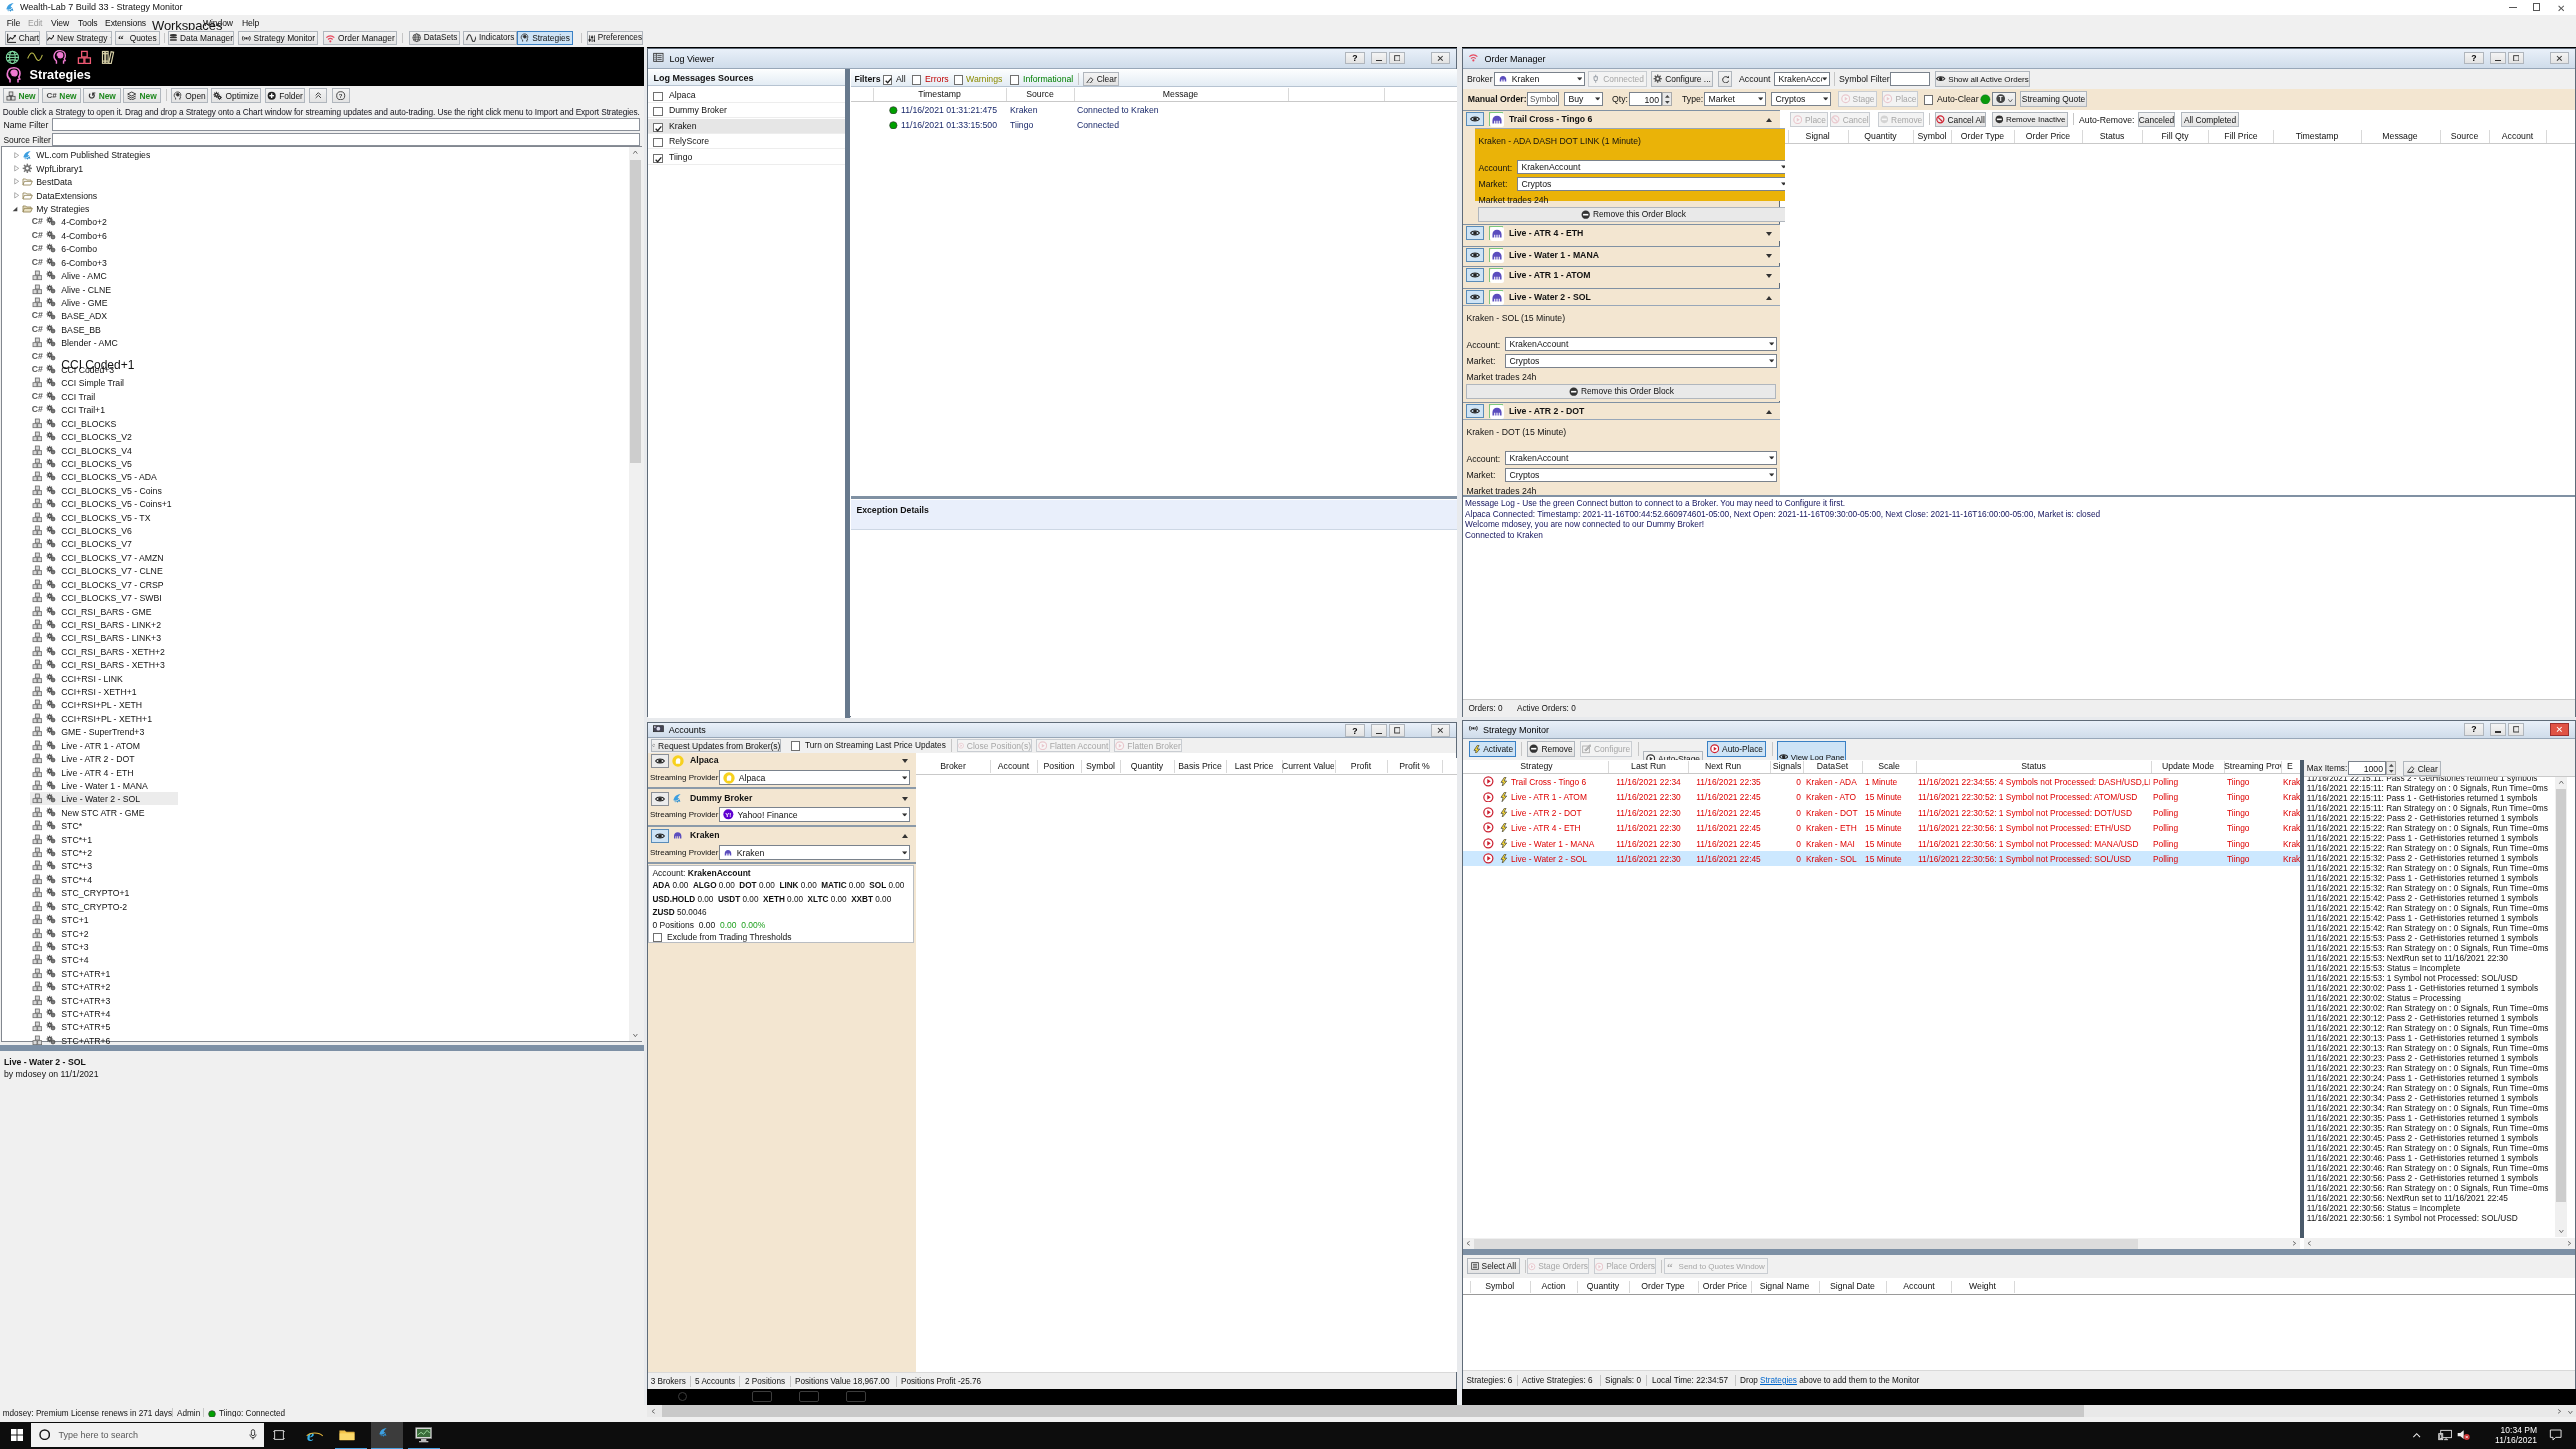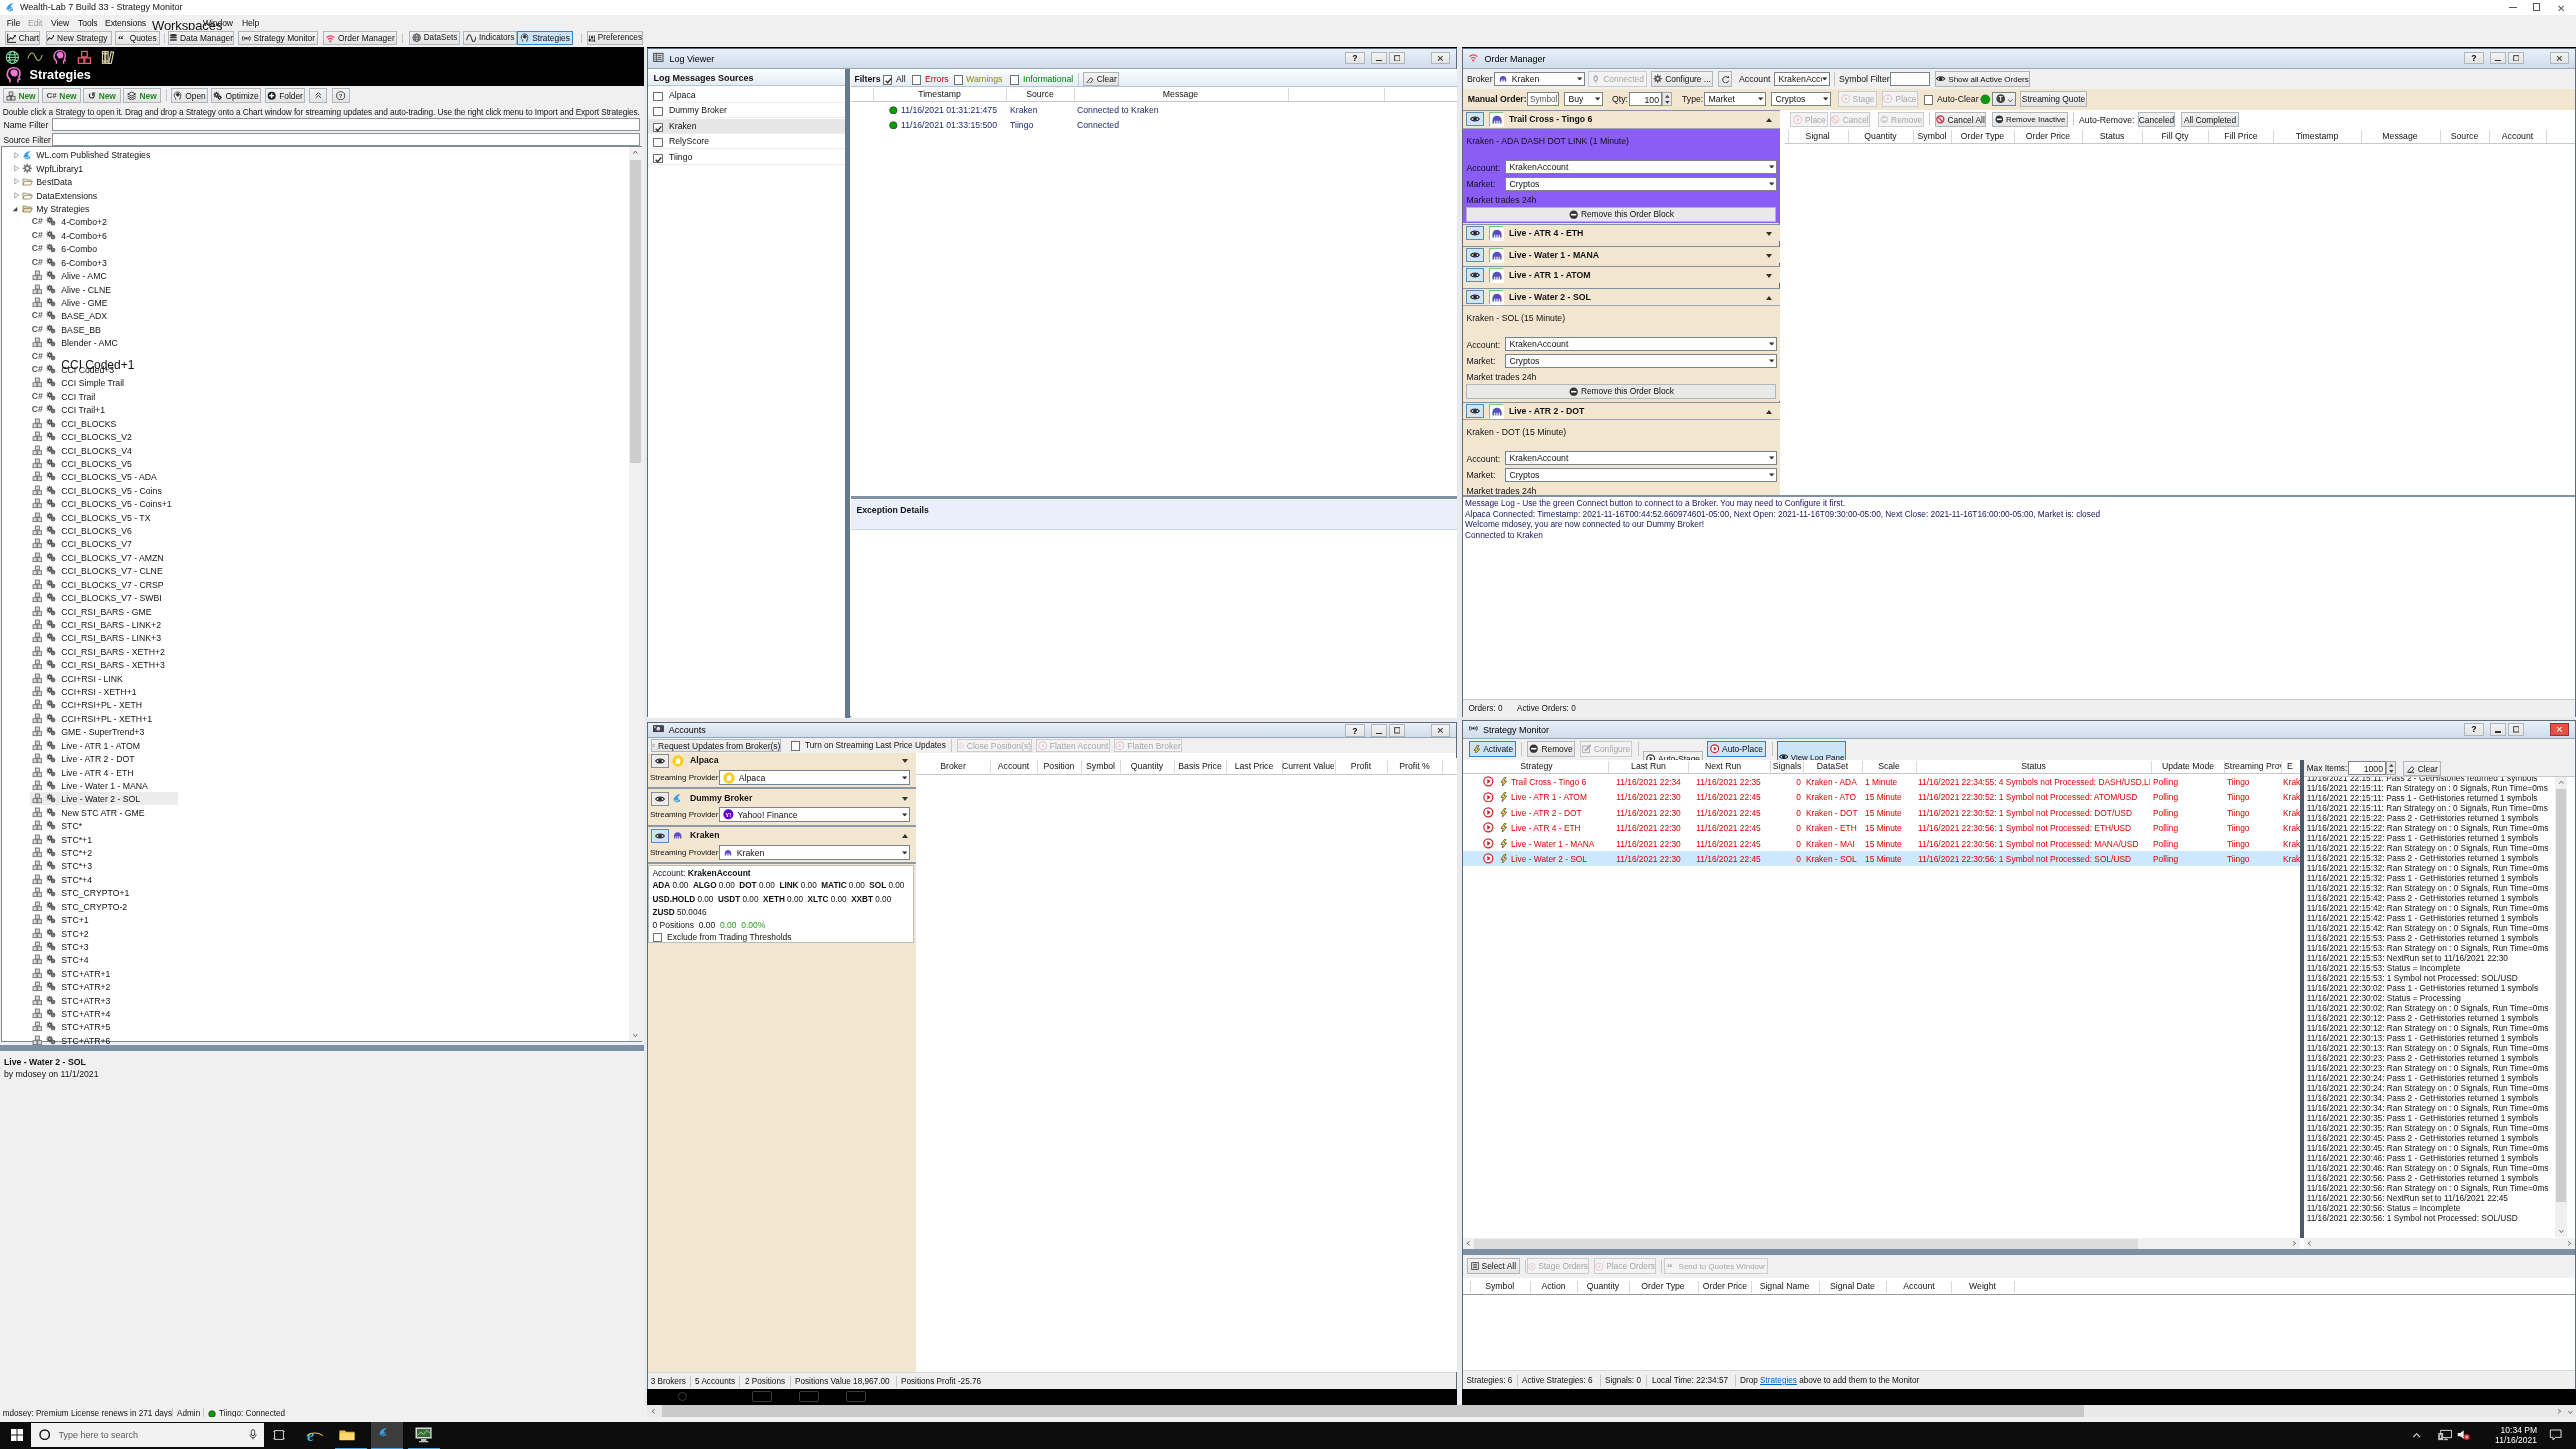--- a/index.html
+++ b/index.html
@@ -3213,21 +3213,21 @@
                 <rect x="0" y="0" width="20" height="20" rx="3" fill="#fff"></rect>
                 <path d="M10,4 C6.2,4 3.5,6.8 3.5,10.5 L3.5,15 L6,15 L6,11 L7.5,11 L7.5,15 L9.2,15 L9.2,11 L10.8,11 L10.8,15 L12.5,15 L12.5,11 L14,11 L14,15 L16.5,15 L16.5,10.5 C16.5,6.8 13.8,4 10,4 Z" fill="#5b4dbe"></path>
               </svg></span></span>
 <span class="abs" style="left:46px;top:2.7px;font-weight:bold">Trail Cross - Tingo 6</span>
 <span class="abs" style="left:303px;top:6.7px">
             <svg width="6" height="4" viewBox="0 0 9 6" style="">
               <polygon points="0,6 9,6 4.5,0" fill="#333"></polygon>
             </svg>
           </span>
 </div>
-<div class="abs" style="left:0;top:18px;width:317px;height:95px;background:#8b5cf6;border-top:0.7px solid #98a7b8">
+<div class="abs" style="left:12px;top:18px;width:317px;height:73px;background:#eab308;border-top:0.7px solid #98a7b8">
 <span class="abs" style="left:3.4px;top:6.7px">Kraken - ADA DASH DOT LINK (1 Minute)</span>
 <span class="abs" style="left:3.4px;top:34px">Account:</span>
 <div class="ddl" style="left:42px;top:31px;width:272px;height:14px">
             <span>KrakenAccount</span>
             <span class="dda"><svg width="5.4" height="3.4" viewBox="0 0 8 5" style="">
                 <polygon points="0,0 8,0 4.0,5" fill="#333"></polygon>
               </svg></span>
           </div>
 <span class="abs" style="left:3.4px;top:50px">Market:</span>
 <div class="ddl" style="left:42px;top:48px;width:272px;height:14px">

